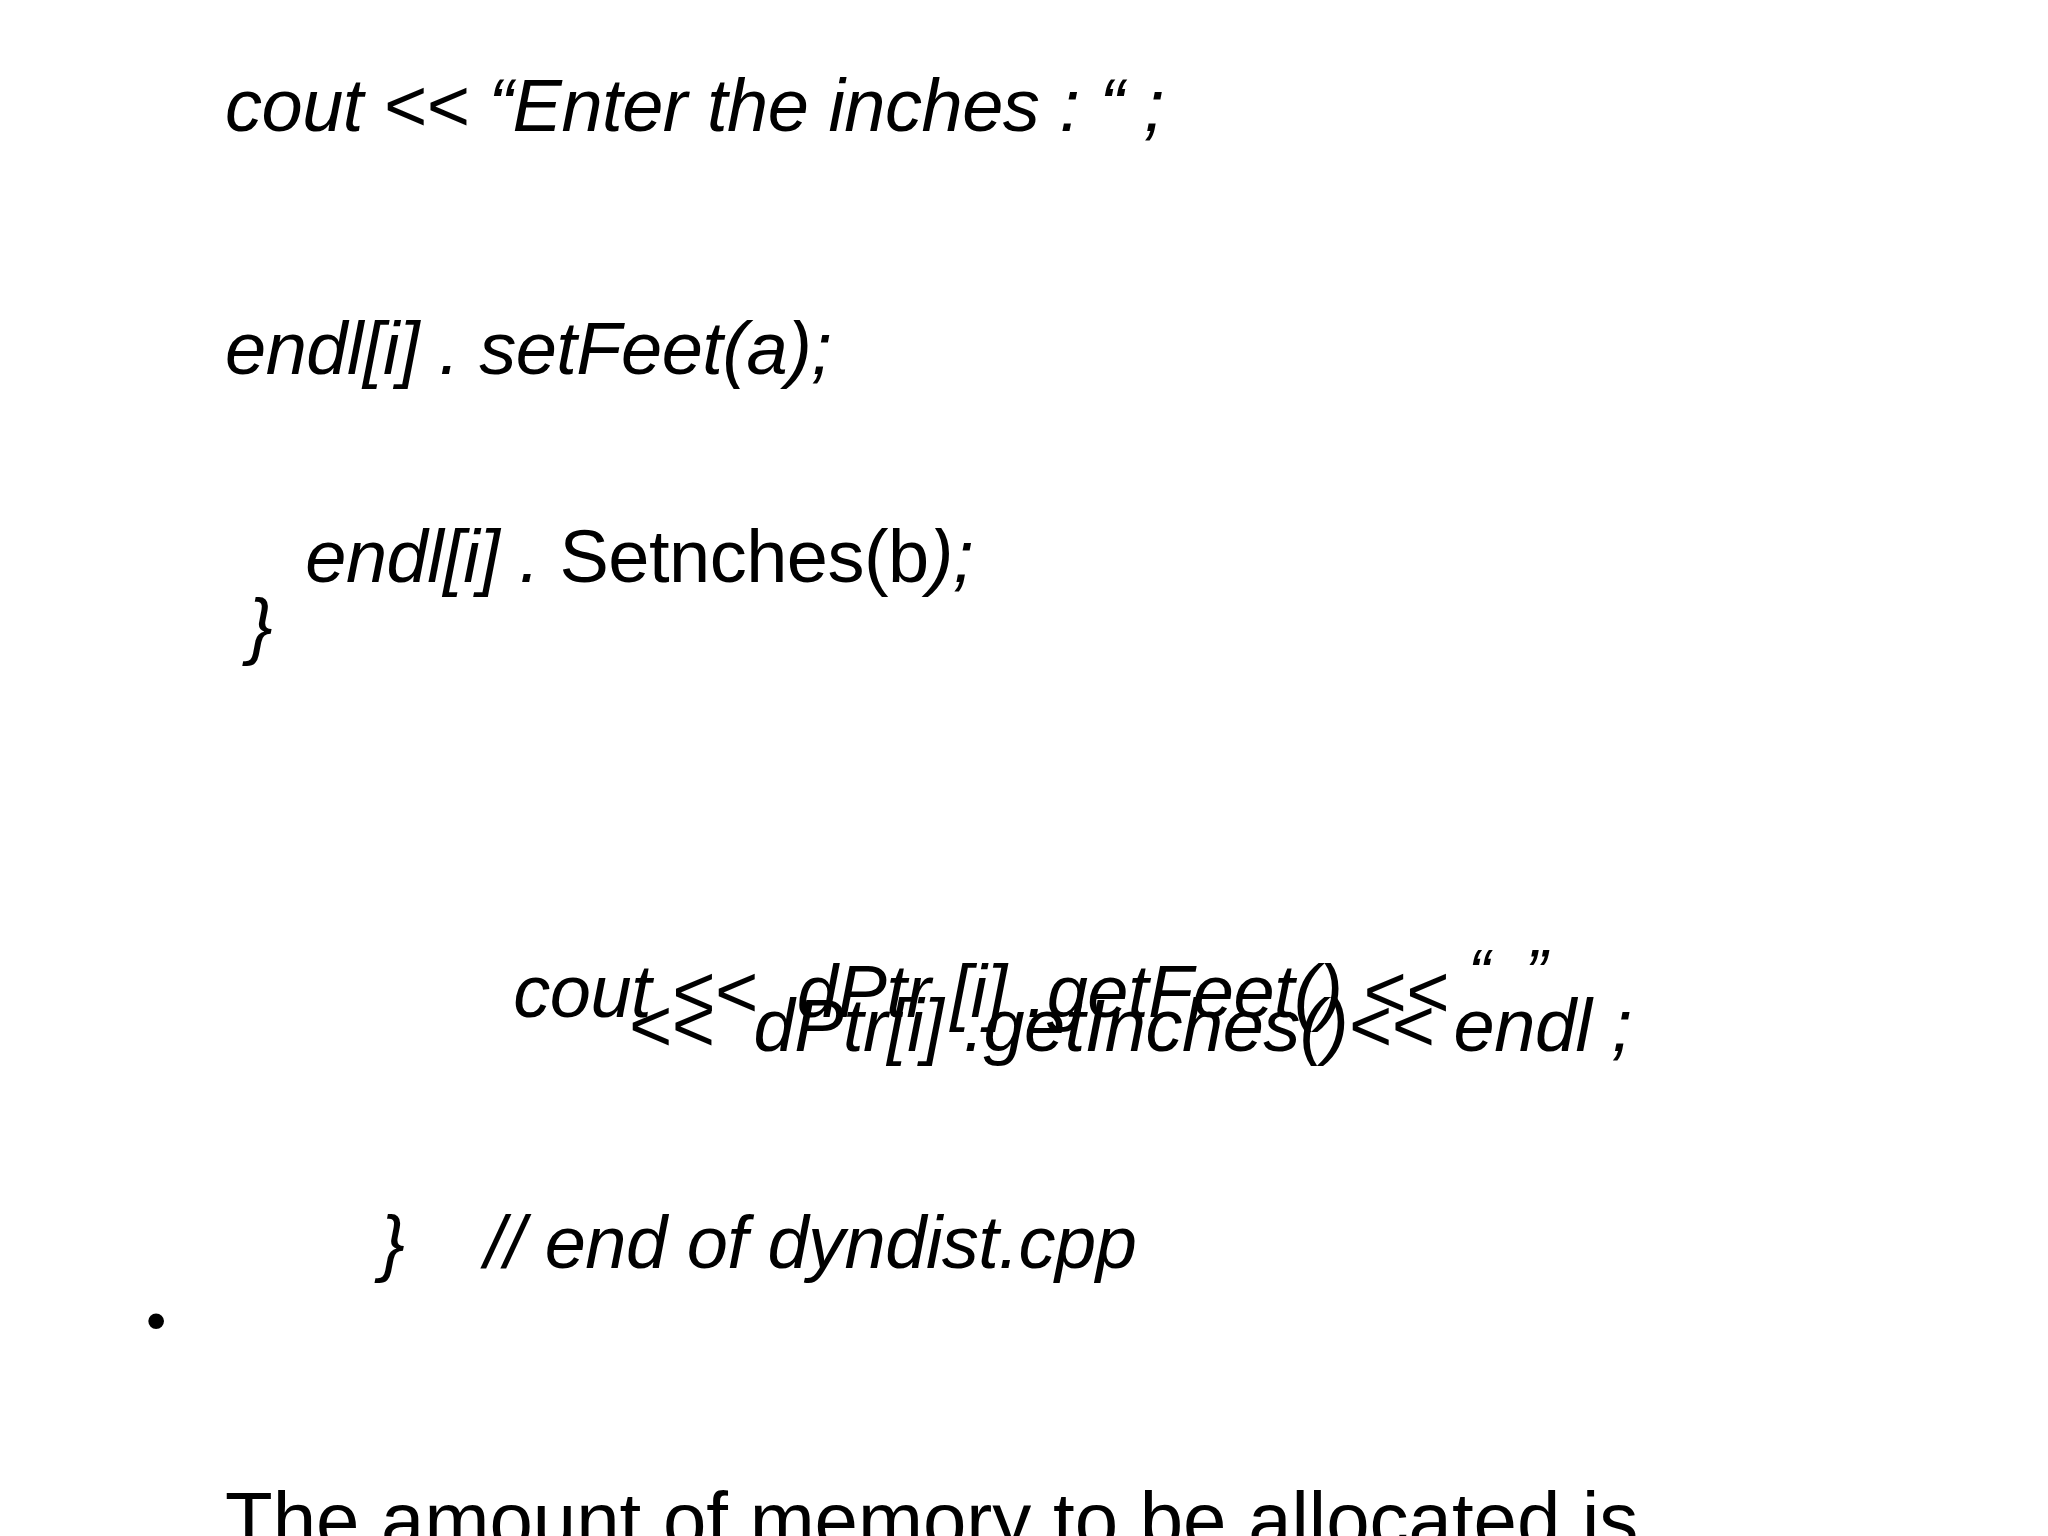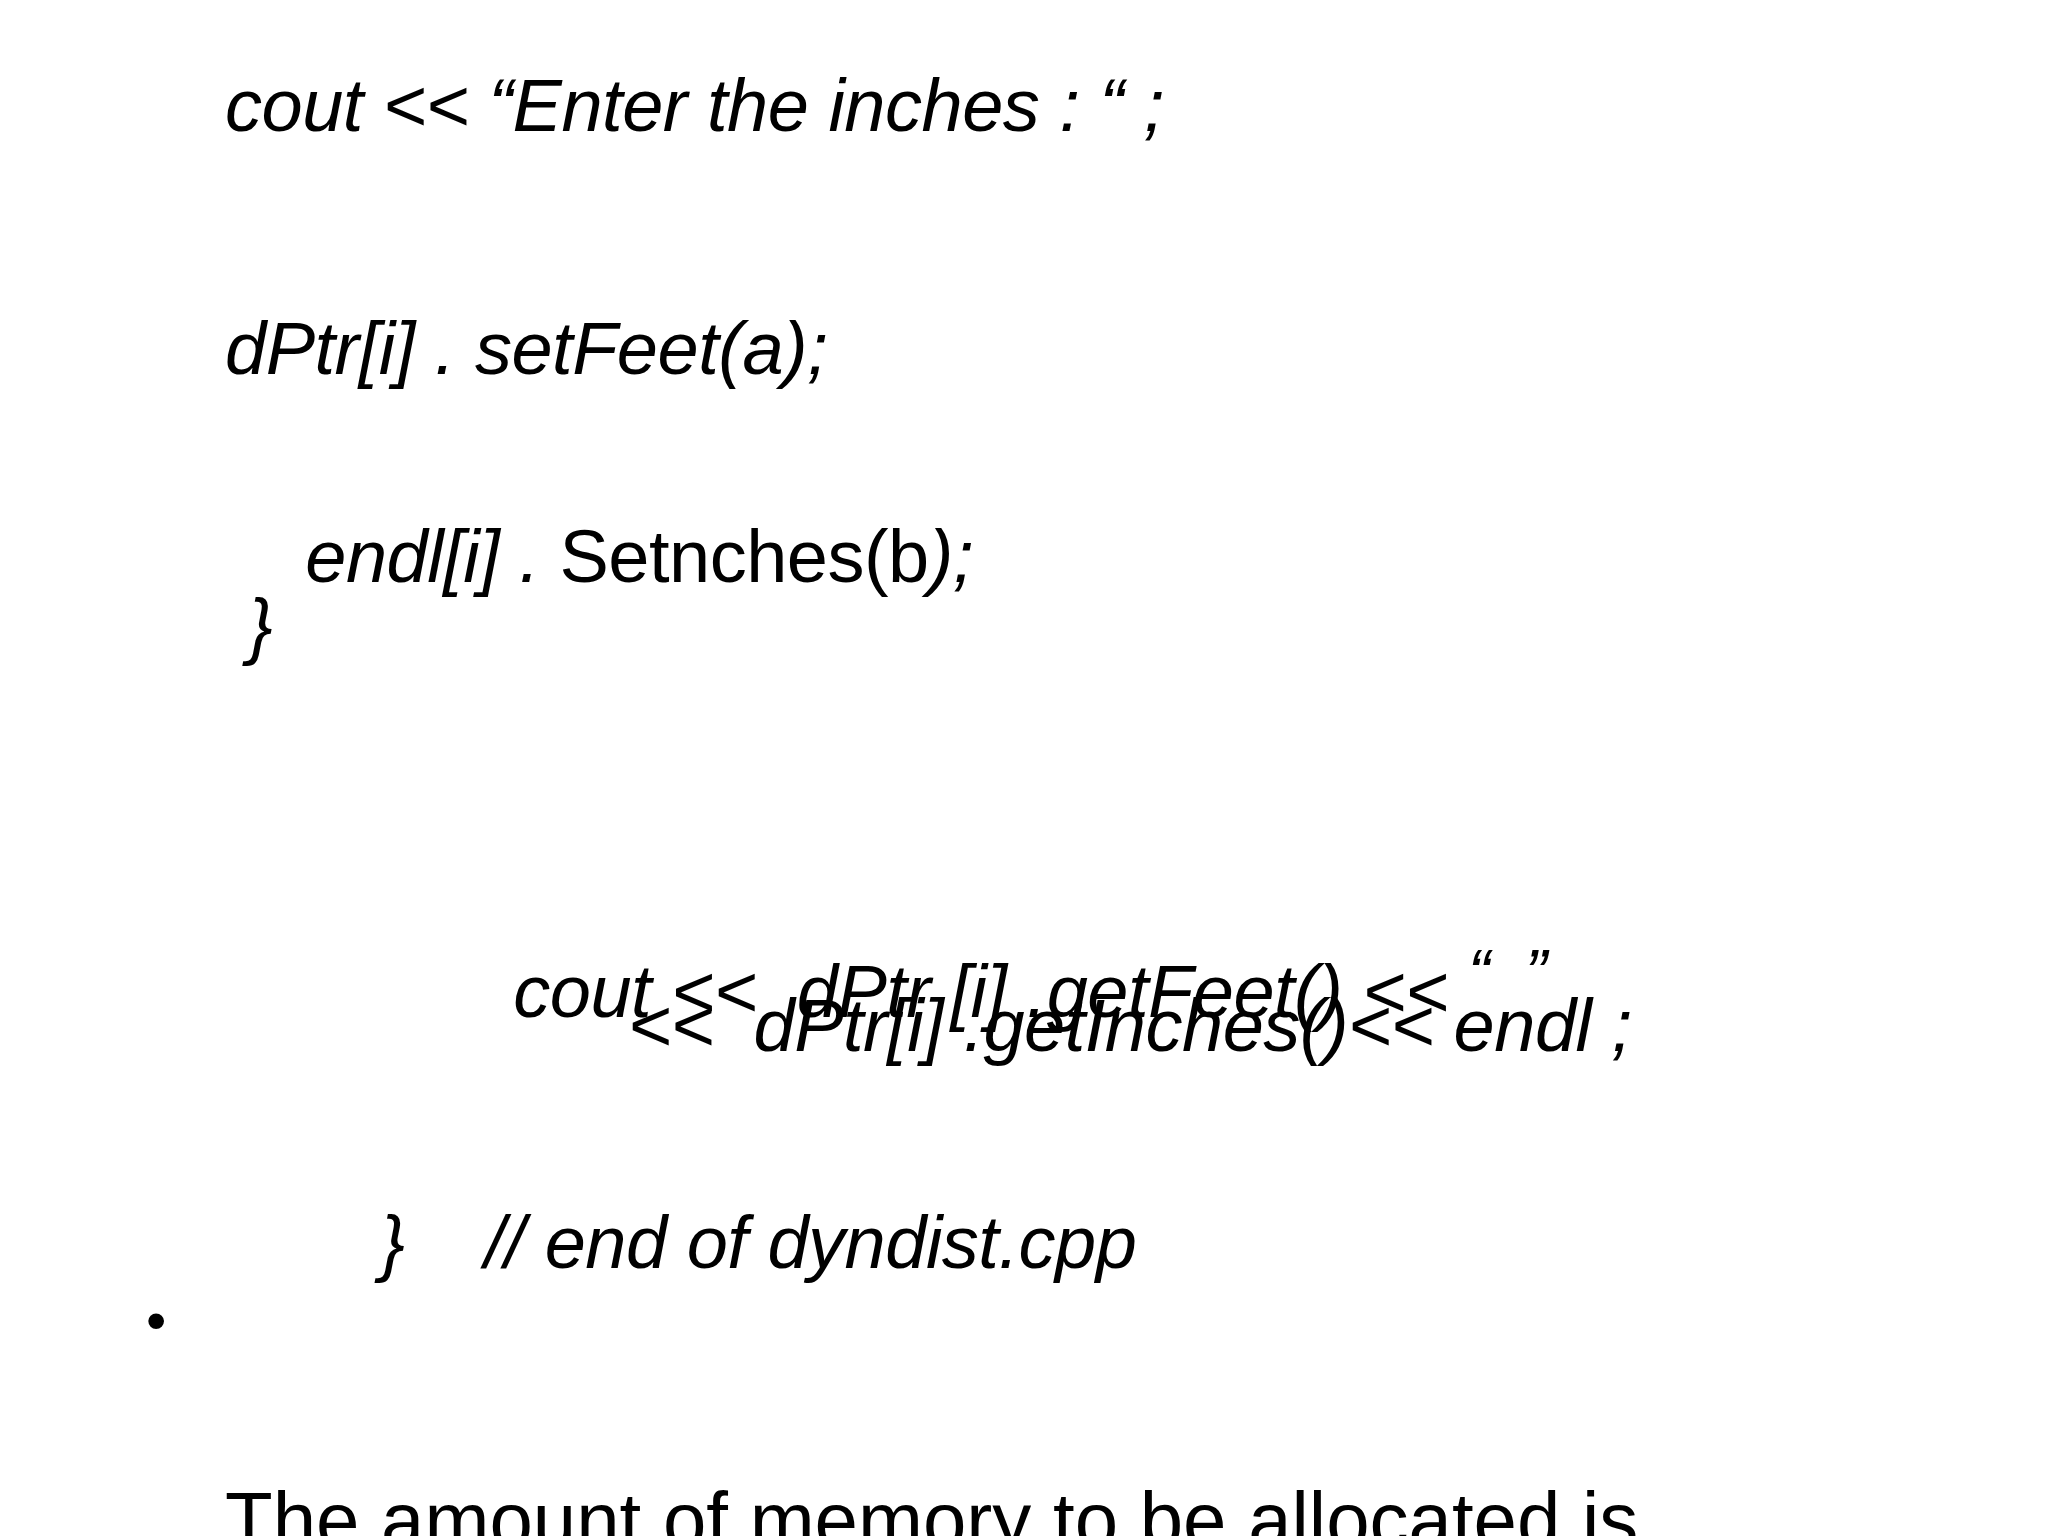--- a/index.html
+++ b/index.html
@@ -62,21 +62,21 @@
   .bullet-line { display: block; }
 </style>
 </head>
 <body>
 
 <div class="slide">
 
   <div class="code-line l1">cout &lt;&lt; “Enter the inches : “ ;</div>
 
 
-  <div class="code-line l3">dPtr[i] . setFeet(a);</div>
+  <div class="code-line l3">endl[i] . setFeet(a);</div>
 
   <div class="code-line l4">
     <span>endl[i] . </span><span class="roman">Setnches(b</span><span>);</span>
   </div>
 
   <div class="code-line l5">}</div>
 
 
   <div class="code-line l7">
     <span>cout &lt;&lt;  dPtr [i] .getFeet() &lt;&lt; </span><span class="raised-quotes">“  ”</span>

